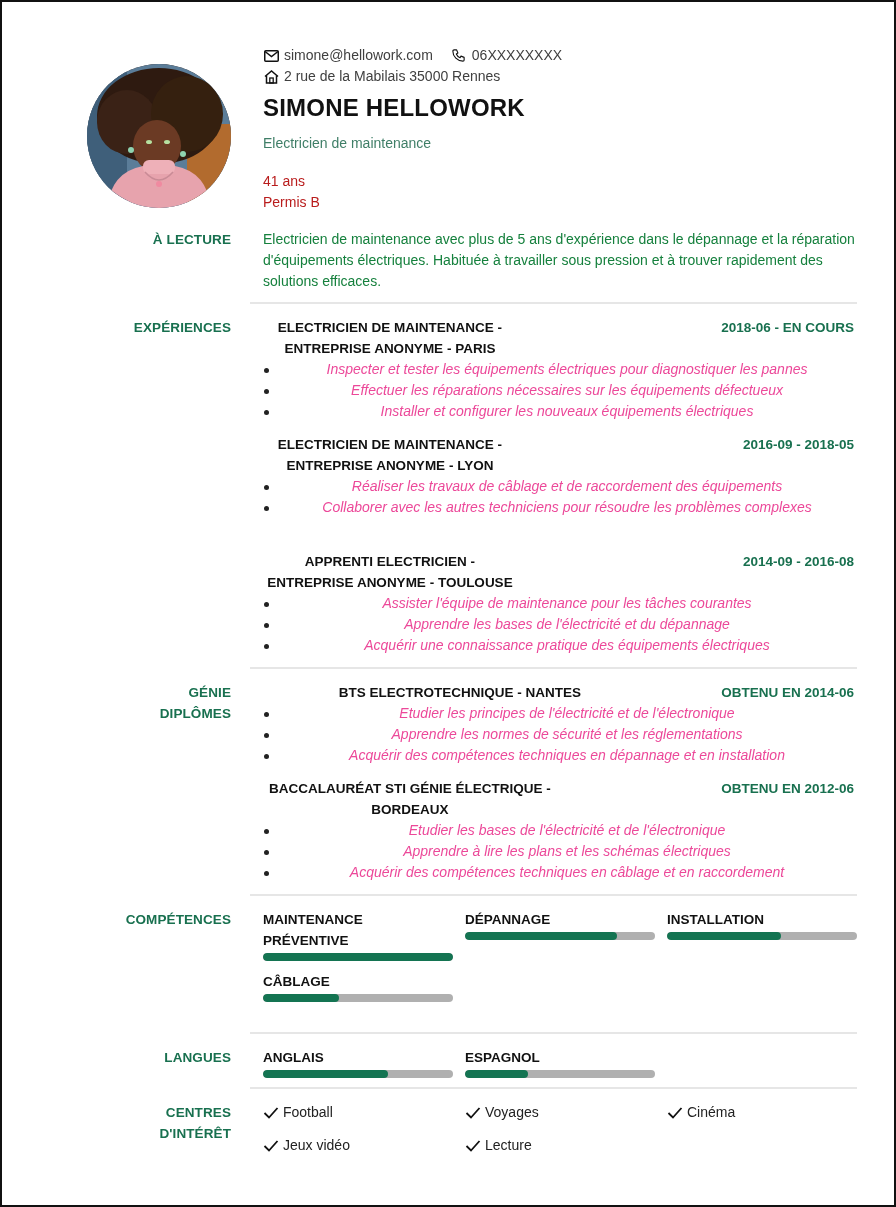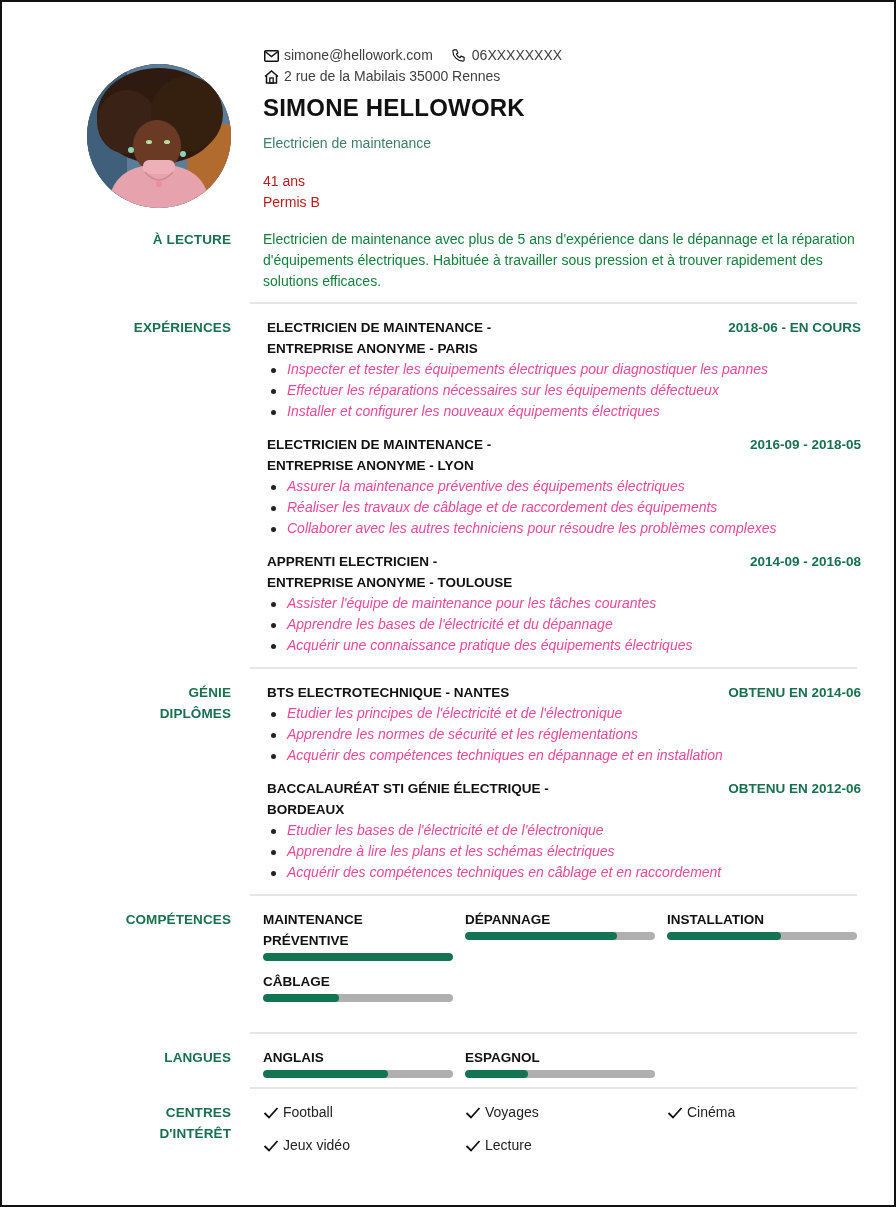--- a/index.html
+++ b/index.html
@@ -32,21 +32,21 @@
   .meta { position: absolute; left: 261px; top: 169px; font-size: 14px; line-height: 21px; color: #b91c1c; }
 
   
   .sec-label {
     position: absolute; width: 140px; left: 89px; text-align: right;
     font-size: 13.5px; font-weight: 700; color: #18704f; line-height: 21px; letter-spacing: 0.1px;
   }
   .body-text { position: absolute; left: 261px; width: 594px; font-size: 14px; line-height: 21px; color: #15803d; }
   .sep { position: absolute; left: 248px; width: 607px; height: 2px; background: #e6e6e6; }
 
-  .entry { position: absolute; left: 265px; width: 594px; }
+  .entry { position: absolute; left: 258px; width: 594px; text-align: center; }
   .entry-head { display: flex; justify-content: space-between; align-items: flex-start; }
   .entry-title { font-weight: 700; font-size: 13.5px; line-height: 21px; color: #111; width: 260px; }
   .entry-date { font-weight: 700; font-size: 13.5px; line-height: 21px; color: #18704f; white-space: nowrap; }
   .bullets { list-style: none; }
   .bullets li { position: relative; padding-left: 20px; font-size: 14px; line-height: 21px; color: #ec4899; font-style: italic; }
   .bullets li::before { content: ""; position: absolute; left: 4px; top: 9px; width: 5px; height: 5px; border-radius: 50%; background: #222; }
 
   .skill { position: absolute; width: 190px; }
   .skill-name { font-weight: 700; font-size: 13.5px; line-height: 21px; color: #111; }
   .bar { height: 8px; border-radius: 4px; background: #b0b0b0; overflow: hidden; margin-top: 2px; }
@@ -133,21 +133,20 @@
       <li>Installer et configurer les nouveaux équipements électriques</li>
     </ul>
   </div>
 
   <div class="entry" style="top:432px">
     <div class="entry-head">
       <div class="entry-title">ELECTRICIEN DE MAINTENANCE - ENTREPRISE ANONYME - LYON</div>
       <div class="entry-date">2016-09 - 2018-05</div>
     </div>
     <ul class="bullets">
-      <li>Assurer la maintenance préventive des équipements électriques</li>
       <li>Réaliser les travaux de câblage et de raccordement des équipements</li>
       <li>Collaborer avec les autres techniciens pour résoudre les problèmes complexes</li>
     </ul>
   </div>
 
   <div class="entry" style="top:549px">
     <div class="entry-head">
       <div class="entry-title">APPRENTI ELECTRICIEN - ENTREPRISE ANONYME - TOULOUSE</div>
       <div class="entry-date">2014-09 - 2016-08</div>
     </div>

